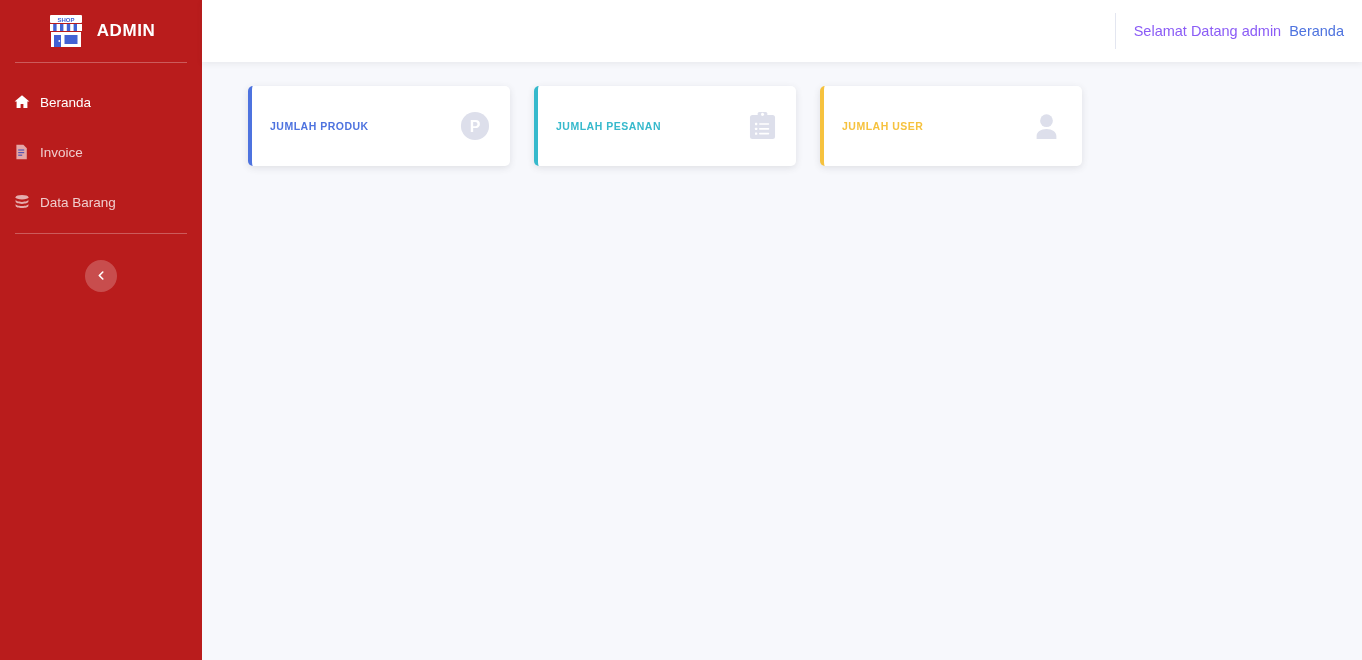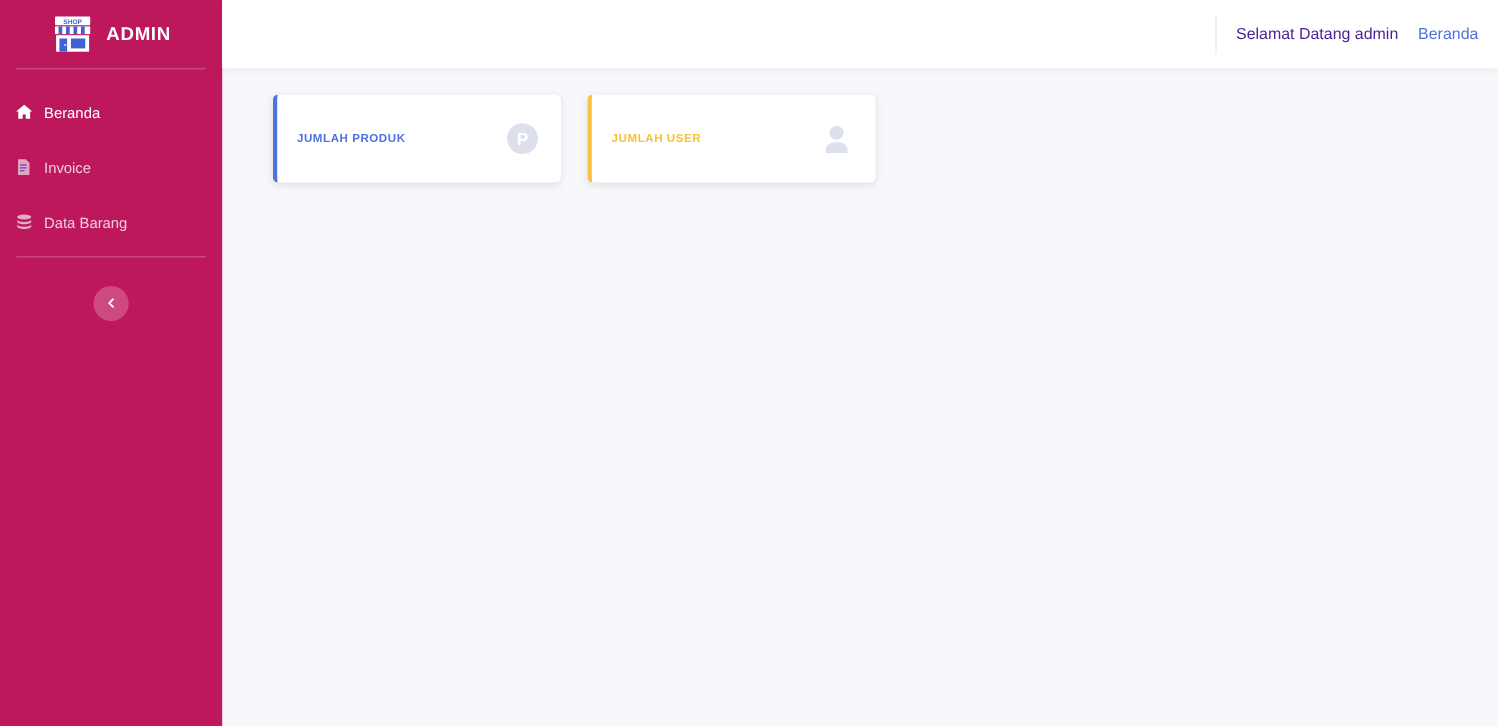--- a/index.html
+++ b/index.html
@@ -7,21 +7,21 @@
     width: 1362px; height: 660px;
     font-family: "Liberation Sans", sans-serif;
     background: #f7f8fc;
     overflow: hidden;
   }
   .app { display: flex; width: 1362px; height: 660px; }
 
   
   .sidebar {
     width: 202px; min-width: 202px; height: 660px;
-    background: #be185d;
+    background: #b91c1c;
     display: flex; flex-direction: column; align-items: center;
     position: relative;
   }
   .brand {
     height: 62px; width: 100%;
     display: flex; align-items: center; justify-content: center;
     gap: 12px;
   }
   .brand-logo { width: 38px; height: 38px; display:block; }
   .brand-title {
@@ -58,21 +58,21 @@
   .topbar {
     height: 62px; background: #ffffff;
     display: flex; align-items: center; justify-content: flex-end;
     padding-right: 18px;
     box-shadow: 0 2px 6px rgba(58,59,69,0.08);
     position: relative; z-index: 3;
   }
   .topbar-divider {
     width: 1px; height: 36px; background: #e3e6f0; margin-right: 18px;
   }
-  .welcome { color: #4c1d95; font-size: 14.5px; margin-right: 18px; }
+  .welcome { color: #8b5cf6; font-size: 14.5px; margin-right: 8px; }
   .logout { color: #4e73df; font-size: 14.5px; text-decoration: none; cursor: pointer; }
 
   .content { padding: 24px; margin-left: 22px; }
   .card-row { display: flex; gap: 24px; }
 
   .stat-card {
     position: relative;
     width: 262px; height: 80px;
     background: #ffffff;
     border-radius: 5px;
@@ -190,20 +190,39 @@
 
           </div>
           <div class="stat-icon">
             <svg viewBox="0 0 32 32" width="30" height="30">
               <circle cx="16" cy="16" r="15" fill="#dddfeb"></circle>
               <text x="16" y="22.4" text-anchor="middle" font-family="Liberation Sans, sans-serif" font-size="17" font-weight="bold" fill="#ffffff">P</text>
             </svg>
           </div>
         </div>
 
+        <div class="stat-card teal">
+          <div class="stat-text">
+            <div class="stat-label">JUMLAH PESANAN</div>
+
+          </div>
+          <div class="stat-icon">
+            <svg viewBox="0 0 28 32" width="27" height="31" fill="#dddfeb">
+              <rect x="1" y="4" width="26" height="25" rx="2.6"></rect>
+              <rect x="9" y="1" width="10" height="5" rx="1.6"></rect>
+              <circle cx="14" cy="3.4" r="1.6" fill="#ffffff"></circle>
+              <rect x="6.2" y="12.2" width="2.4" height="2.4" rx="0.6" fill="#ffffff"></rect>
+              <rect x="10.4" y="12.6" width="10.6" height="1.7" rx="0.8" fill="#ffffff"></rect>
+              <rect x="6.2" y="17.2" width="2.4" height="2.4" rx="0.6" fill="#ffffff"></rect>
+              <rect x="10.4" y="17.6" width="10.6" height="1.7" rx="0.8" fill="#ffffff"></rect>
+              <rect x="6.2" y="22.2" width="2.4" height="2.4" rx="0.6" fill="#ffffff"></rect>
+              <rect x="10.4" y="22.6" width="10.6" height="1.7" rx="0.8" fill="#ffffff"></rect>
+            </svg>
+          </div>
+        </div>
 
         <div class="stat-card amber">
           <div class="stat-text">
             <div class="stat-label">JUMLAH USER</div>
 
           </div>
           <div class="stat-icon">
             <svg viewBox="0 0 32 32" width="31" height="31" fill="#dddfeb">
               <circle cx="16" cy="10" r="6.6"></circle>
               <path d="M16 18.6c-6.0 0-10.2 3.2-10.2 7.2V29h20.4v-3.2c0-4.0-4.2-7.2-10.2-7.2z"></path>

